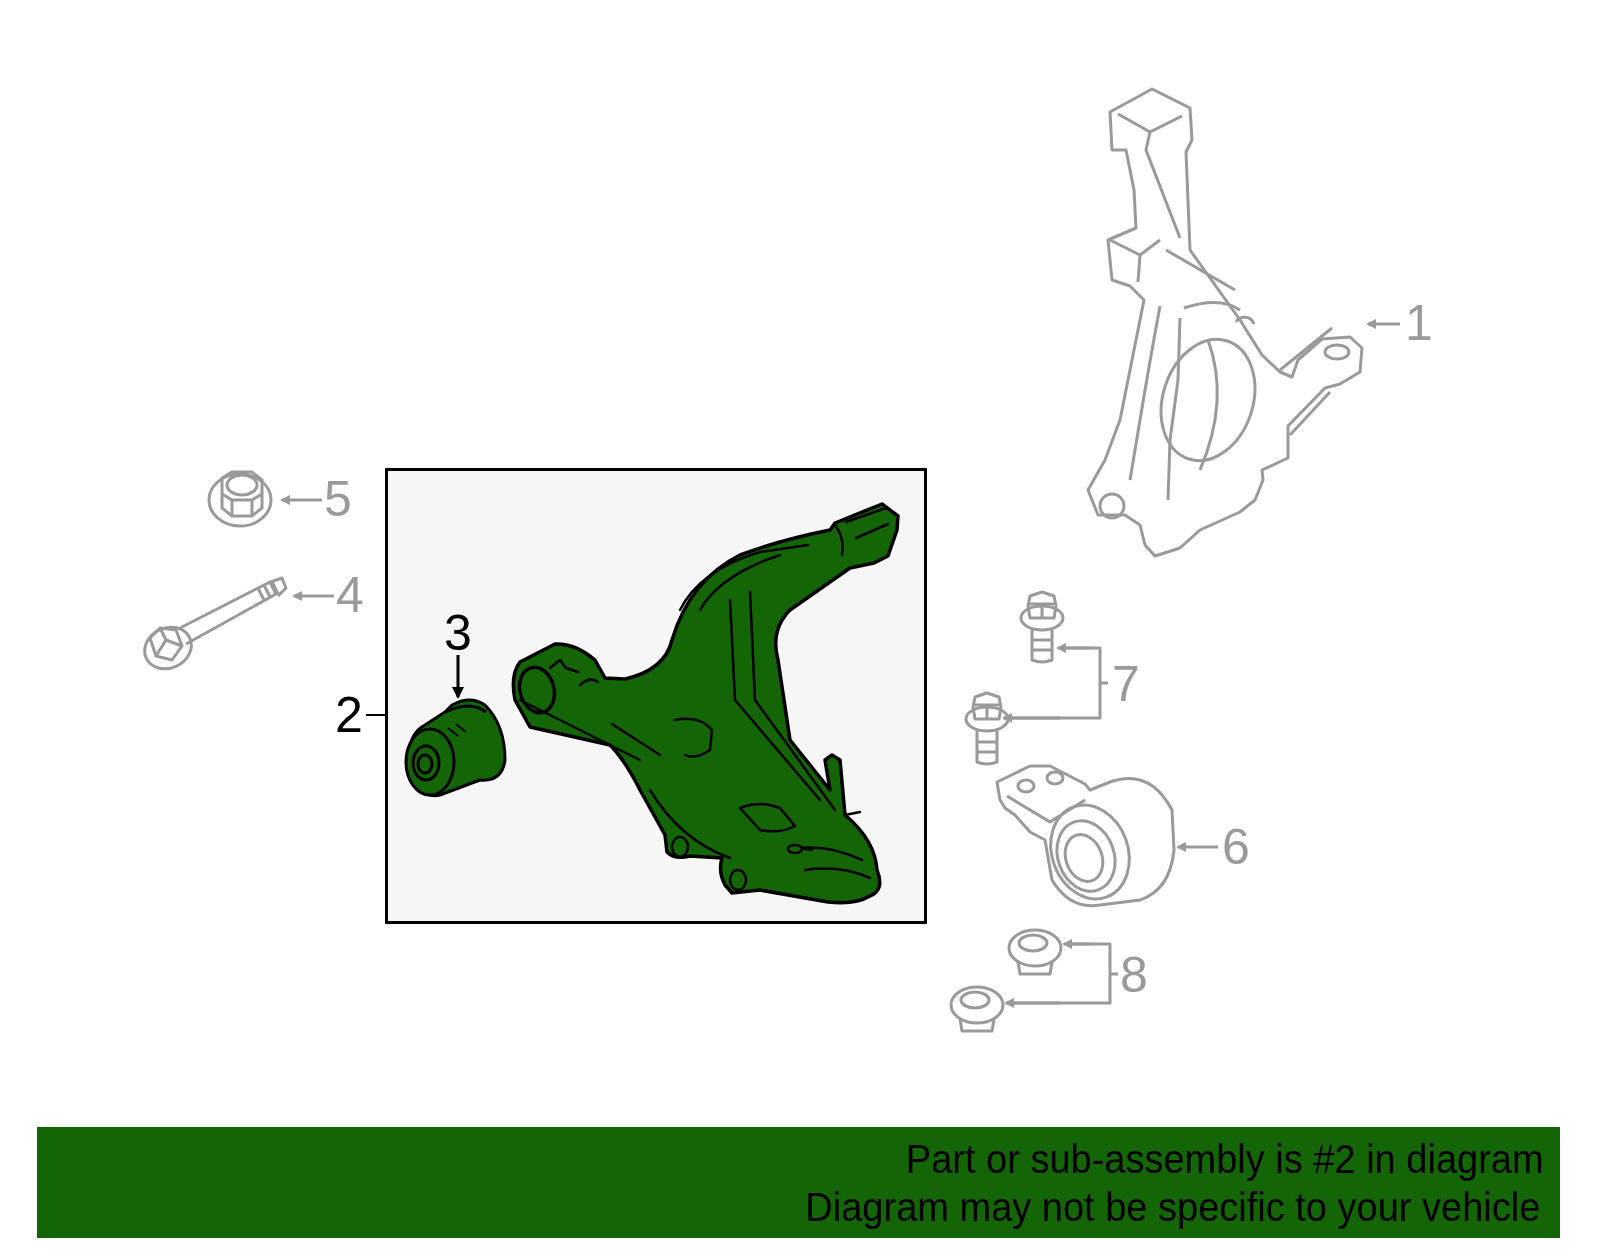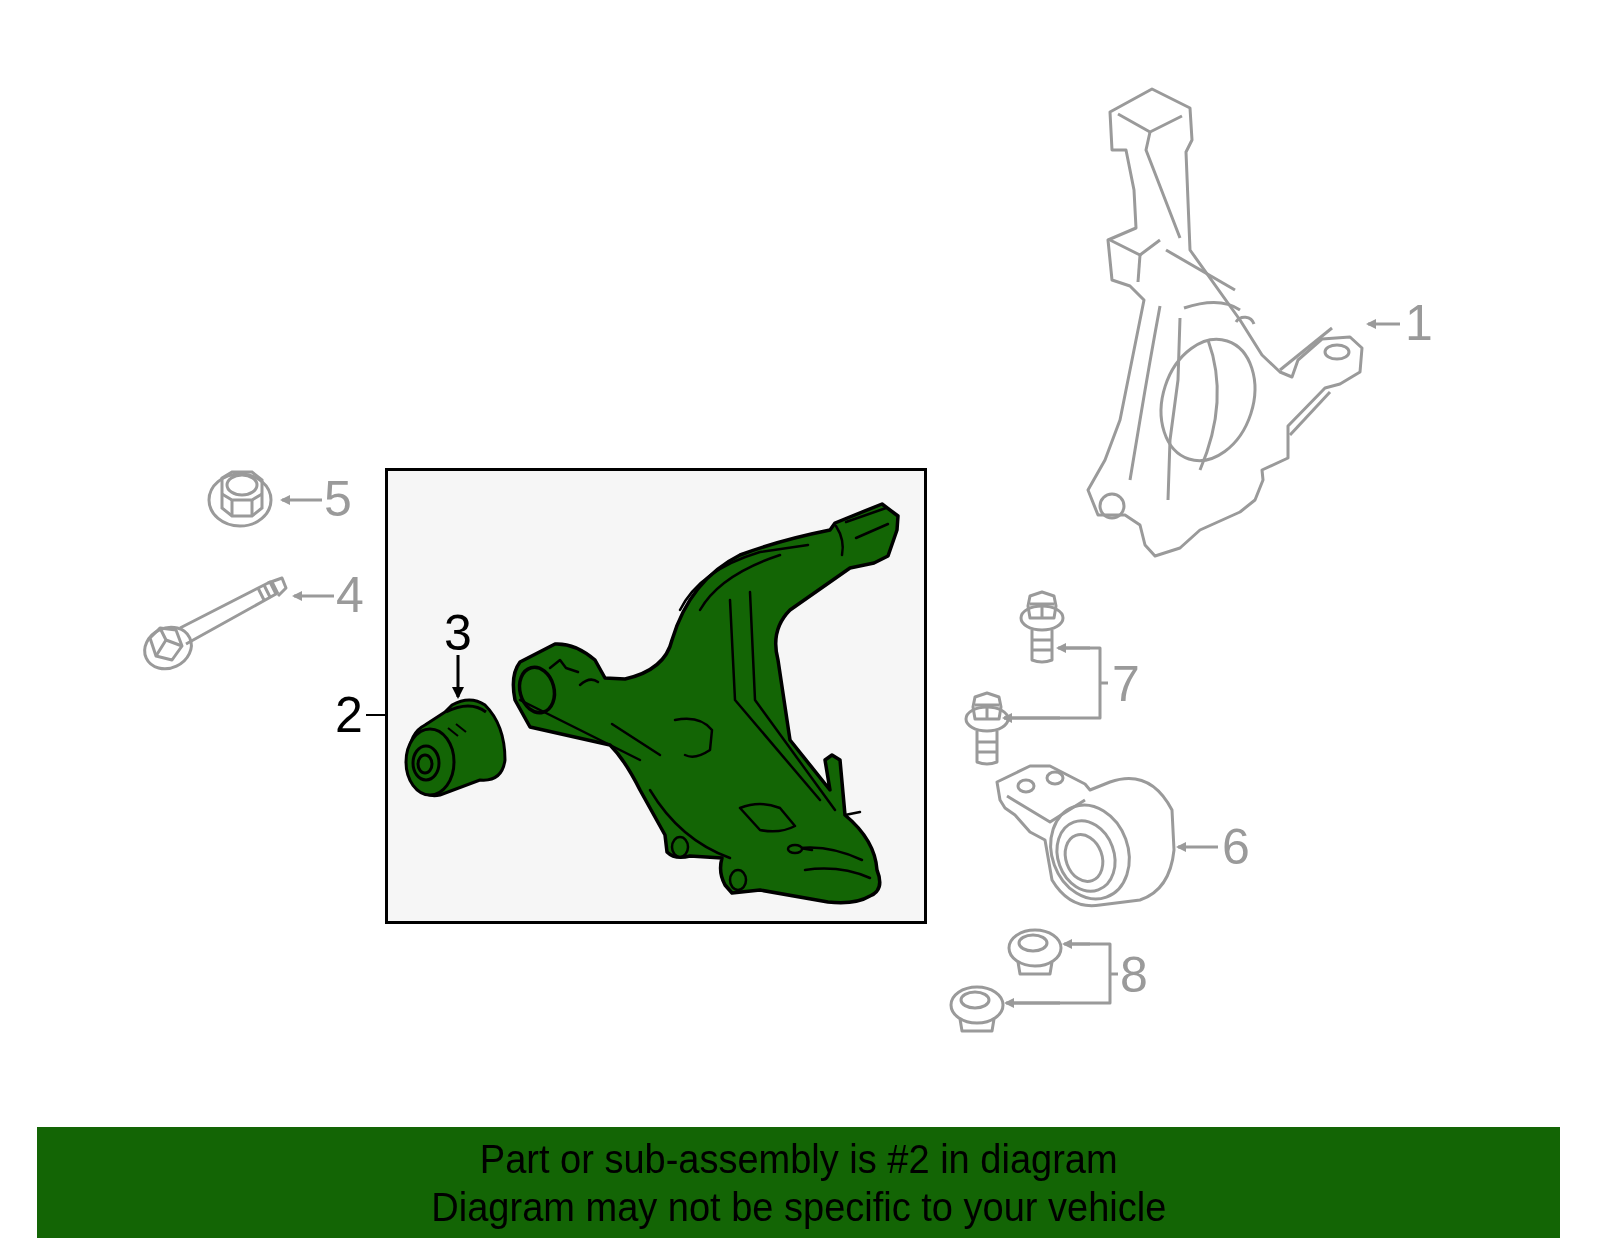--- a/index.html
+++ b/index.html
@@ -1,21 +1,21 @@
 <!DOCTYPE html>
 <html><head>
 <meta charset="utf-8">
 <style>
   html, body { margin:0; padding:0; background:#ffffff; }
   body { width:1600px; height:1249px; position:relative; overflow:hidden; font-family:"Liberation Sans", sans-serif; }
   .diagram { position:absolute; left:0; top:0; width:1600px; height:1249px; }
   .callout { position:absolute; font-family:"Liberation Sans", sans-serif; font-size:50px; line-height:1; }
   .callout.grey { color:#9a9a9a; }
   .callout.black { color:#000000; }
-  .banner { position:absolute; left:37px; top:1127px; width:1523px; height:111px; background:#136505; display:flex; flex-direction:column; align-items:center; justify-content:center; }
+  .banner { position:absolute; left:37px; top:1127px; width:1523px; height:111px; background:#136505; display:flex; flex-direction:column; align-items:flex-end; justify-content:center; }
   .banner-line { font-family:"Liberation Sans", sans-serif; font-size:40px; color:#000; line-height:48px; white-space:nowrap; transform:scaleX(0.95); }
   .hot { cursor:pointer; }
 </style>
 </head>
 <body>
 
 <svg class="diagram" viewBox="0 0 1600 1249" xmlns="http://www.w3.org/2000/svg">
   <defs>
     <marker id="arrG" markerWidth="10" markerHeight="10" refX="8" refY="5" orient="auto" markerUnits="userSpaceOnUse">
       <path d="M0,0 L10,5 L0,10 z" fill="#9a9a9a"></path>

